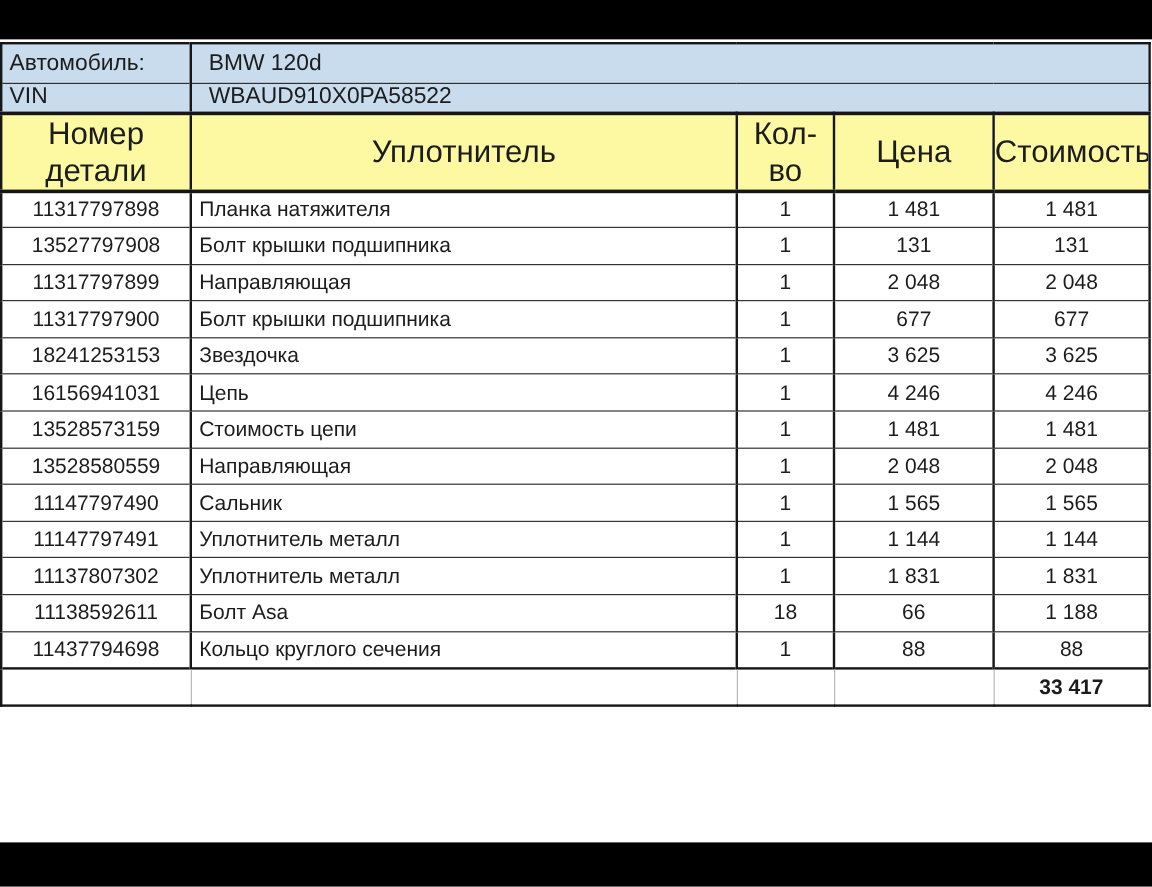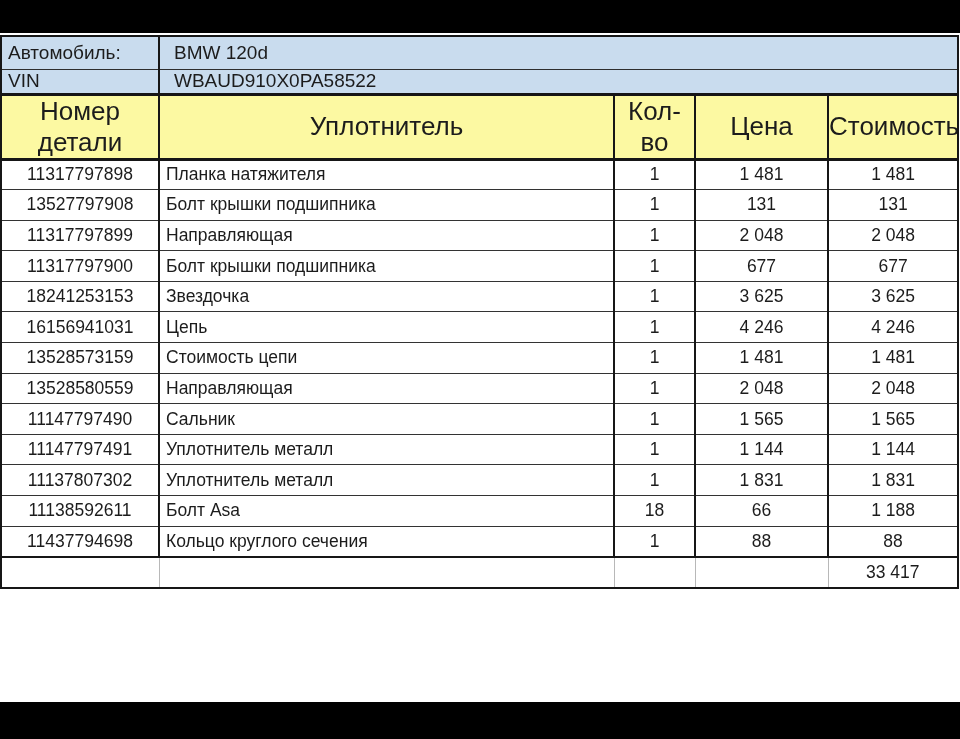--- a/index.html
+++ b/index.html
@@ -69,21 +69,21 @@
   
   tr.total td{
     background:#fff;
     height:31px;
     border:1px solid var(--bgray);
     border-top:2.5px solid var(--bdark);
     border-bottom:none;
     text-align:center;
     font-size:17.5px;
   }
-  tr.total td.cost{font-weight:400;border-left:1px solid #8f8f8f;}
+  tr.total td.cost{font-weight:700;border-left:1px solid #8f8f8f;}
 </style>
 </head>
 <body>
 
 <div class="screen">
   <div class="bar top"></div>
 
   <div class="content">
     <table class="sheet">
       <colgroup>

